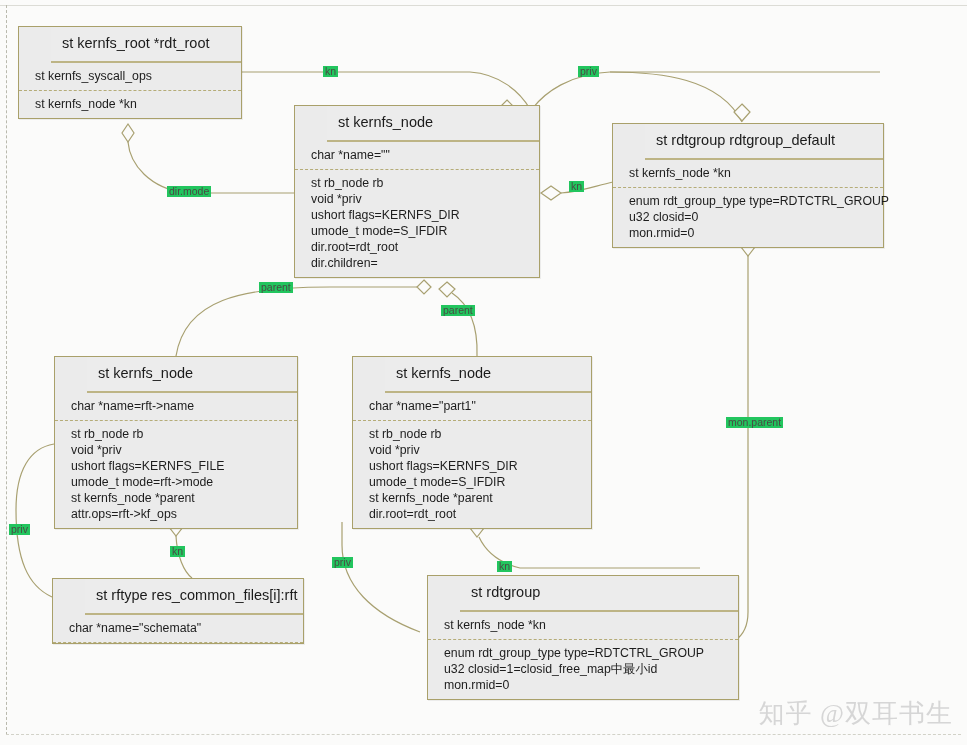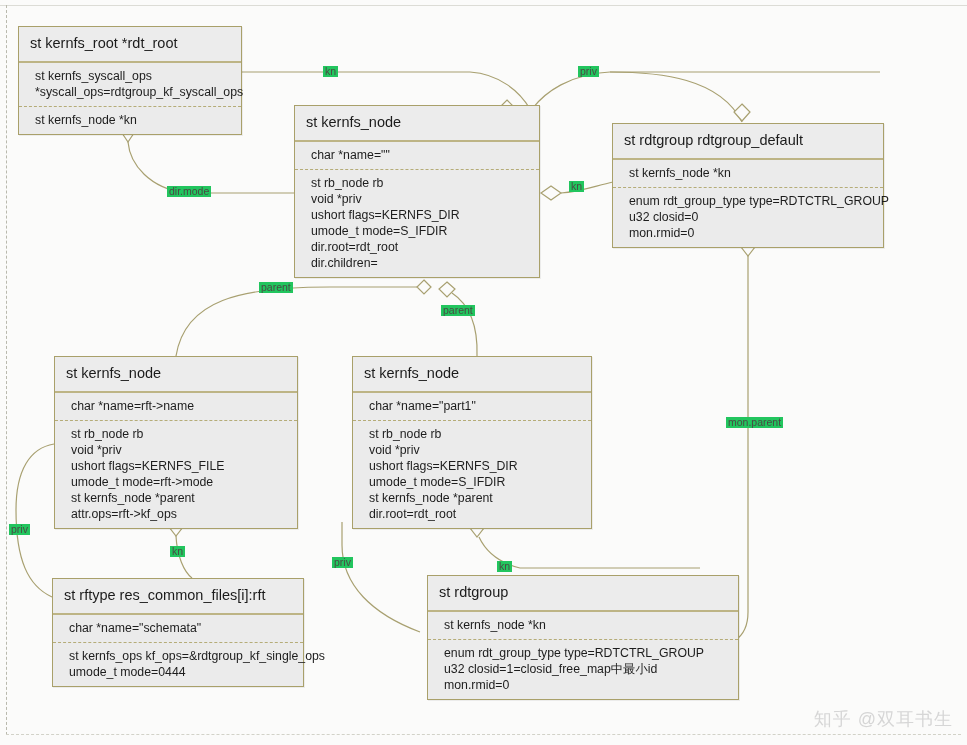--- a/index.html
+++ b/index.html
@@ -42,20 +42,21 @@
   }
   .uml .title {
     box-sizing: border-box;
     padding: 9px 12px 9px 11px;
     font-size: 14.5px;
     color: #1b1b1b;
     border-bottom: 2px solid #bdb485;
     background: #ececec;
     line-height: 1.1;
     white-space: nowrap;
+    margin-left: 32px;
   }
   .uml .compartment {
     box-sizing: border-box;
     padding: 5px 10px 6px 16px;
   }
   .uml .compartment.key {
     border-bottom: 1px dashed #b5ac78;
   }
   .uml .attr {
     font-size: 12.3px;
@@ -89,23 +90,23 @@
   svg.wires polygon.diamond {
     fill: #fbfbfa;
     stroke: #a8a070;
     stroke-width: 1.2;
   }
 
   .watermark {
     position: absolute;
     right: 14px;
     bottom: 14px;
-    font-size: 18px;
+    font-size: 26px;
     color: #d6d6d6;
-    font-family: Liberation Sans, sans-serif;
+    font-family: Liberation Serif, serif;
     letter-spacing: 1px;
     white-space: nowrap;
   }
 </style>
 </head>
 <body>
 
 <div id="canvas">
 
   <div class="frame-top"></div>
@@ -157,21 +158,20 @@
   <div class="edge-label" style="left:720px; top:417px;margin-left:6px;">mon.parent</div>
   <div class="edge-label" style="left:9px;   top:524px;">priv</div>
   <div class="edge-label" style="left:170px; top:546px;">kn</div>
   <div class="edge-label" style="left:332px; top:557px;">priv</div>
   <div class="edge-label" style="left:497px; top:561px;">kn</div>
 
   <div class="uml" style="left:18px; top:26px; width:224px;">
     <div class="title">st kernfs_root *rdt_root</div>
     <div class="compartment key">
       <div class="attr">st kernfs_syscall_ops</div>
-      <div class="attr">*syscall_ops=rdtgroup_kf_syscall_ops</div>
     </div>
     <div class="compartment">
       <div class="attr">st kernfs_node *kn</div>
     </div>
   </div>
 
   <div class="uml" style="left:294px; top:105px; width:246px;">
     <div class="title">st kernfs_node</div>
     <div class="compartment key">
       <div class="attr">char *name=""</div>
@@ -226,24 +226,20 @@
       <div class="attr">st kernfs_node *parent</div>
       <div class="attr">dir.root=rdt_root</div>
     </div>
   </div>
 
   <div class="uml" style="left:52px; top:578px; width:252px;">
     <div class="title">st rftype res_common_files[i]:rft</div>
     <div class="compartment key">
       <div class="attr">char *name="schemata"</div>
     </div>
-    <div class="compartment">
-      <div class="attr">st kernfs_ops kf_ops=&amp;rdtgroup_kf_single_ops</div>
-      <div class="attr">umode_t mode=0444</div>
-    </div>
   </div>
 
   <div class="uml" style="left:427px; top:575px; width:312px;">
     <div class="title">st rdtgroup</div>
     <div class="compartment key">
       <div class="attr">st kernfs_node *kn</div>
     </div>
     <div class="compartment">
       <div class="attr">enum rdt_group_type type=RDTCTRL_GROUP</div>
       <div class="attr">u32 closid=1=closid_free_map中最小id</div>

